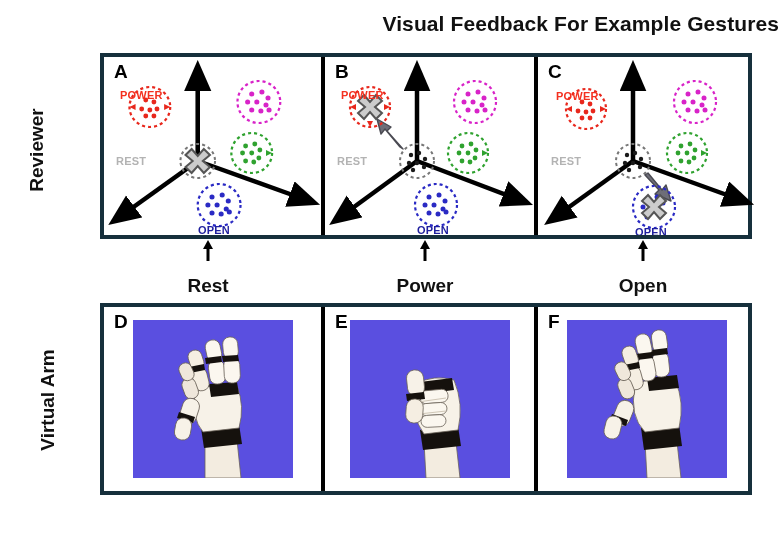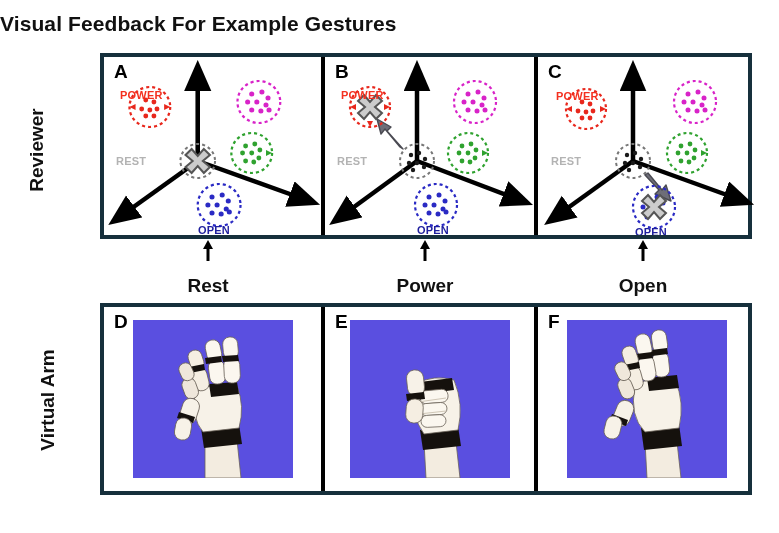--- a/index.html
+++ b/index.html
@@ -14,21 +14,21 @@
     font-family: "Liberation Sans", sans-serif;
     overflow: hidden;
   }
 
   
   #figure-title {
     position: absolute;
     left: 0;
     top: 12px;
     width: 779px;
-    text-align: left;
+    text-align: right;
     font-size: 21px;
     font-weight: bold;
     color: #111111;
     letter-spacing: 0.1px;
   }
 
   
   .row-label {
     position: absolute;
     font-size: 19px;

